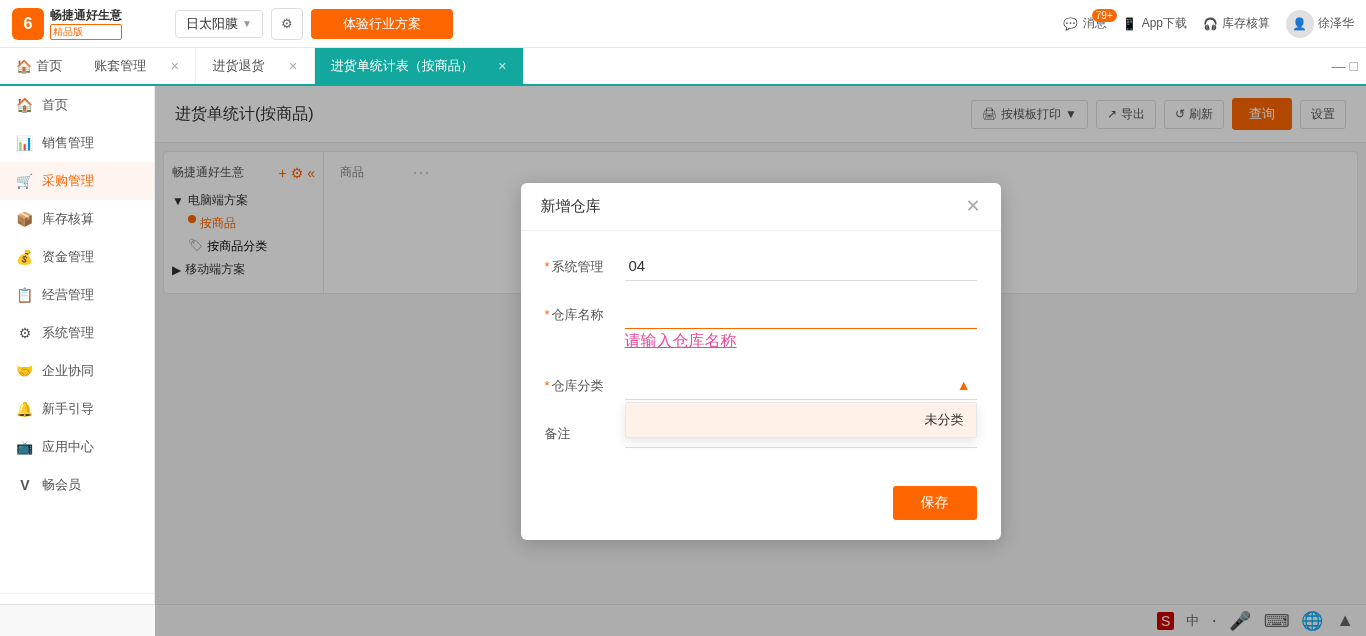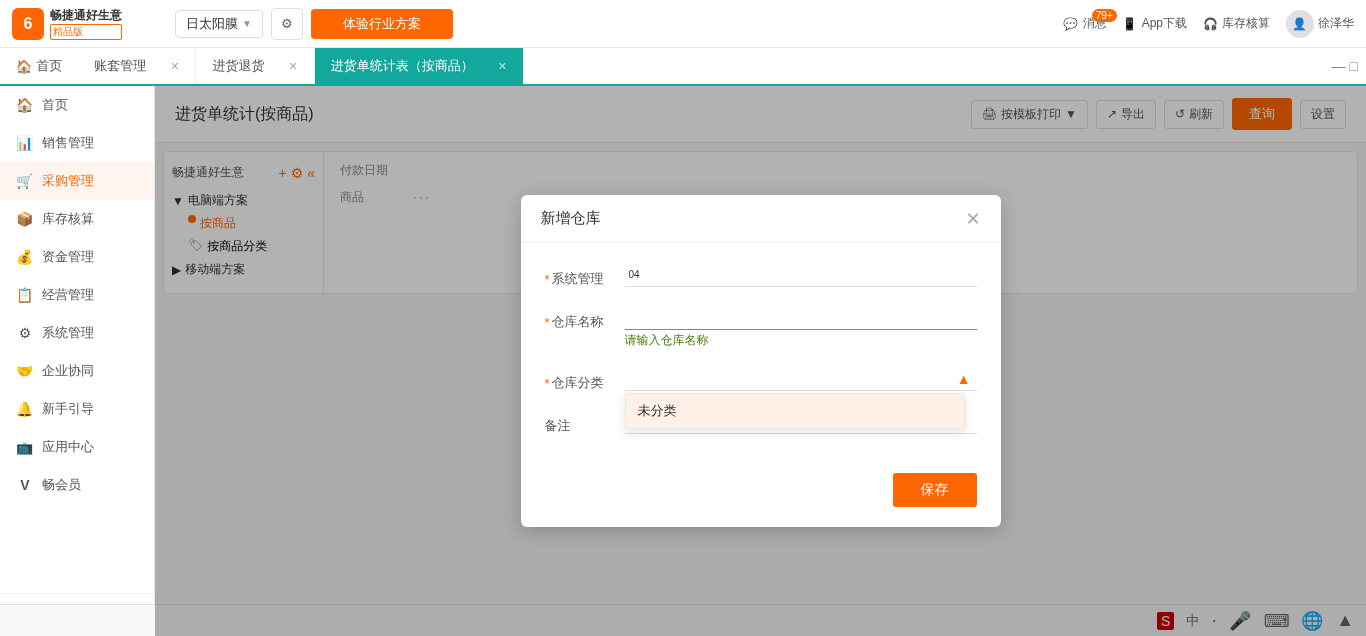--- a/index.html
+++ b/index.html
@@ -199,37 +199,38 @@
     .modal-field { display: flex; align-items: flex-start; margin-bottom: 18px; }
     .modal-field-label {
       width: 80px; font-size: 13px; color: #555;
       padding-top: 7px; flex-shrink: 0;
       display: flex; align-items: center; gap: 2px;
     }
     .required { color: #f60; }
     .modal-field-control { flex: 1; position: relative; }
     .modal-input {
       width: 100%; border: none; border-bottom: 1px solid #ddd;
-      padding: 6px 4px; font-size: 10px; outline: none; color: #333;
+      padding: 6px 4px; font-size: 15px; outline: none; color: #333;
     }
     .modal-input.error-border { border-bottom: 1px solid #f60; }
-    .error-msg { color: #4d7c0f; font-size: 12px; margin-top: 2px; }
+    .error-msg { color: #ec4899; font-size: 16px; margin-top: 2px; text-decoration: underline; }
     .modal-input-wrapper { position: relative; }
     .dropdown-arrow {
       position: absolute; right: 6px; top: 50%; transform: translateY(-50%);
       color: #f60; cursor: pointer; font-size: 14px;
     }
     .dropdown-list {
-      position: absolute; top: 100%; left: 0; right: 12px;
+      position: absolute; top: 100%; left: 0; right: 0;
       background: #fca5a5;
       border: 1px solid #e8e8e8;
       border-radius: 3px;
       box-shadow: 0 4px 12px rgba(0,0,0,0.1);
       z-index: 200;
       margin-top: 2px;
+      text-align: right;
     }
     .dropdown-option {
       padding: 8px 12px; font-size: 13px; cursor: pointer; color: #333;
     }
     .dropdown-option.selected { background: #fff0e8; }
     .modal-footer {
       display: flex; justify-content: flex-end;
       padding: 0 24px 20px;
       gap: 10px;
     }
@@ -429,23 +430,20 @@
               <span class="gray-icon">🏷</span>
               <span>按商品分类</span>
             </div>
             <div class="tree-parent">
               <span>▶</span>
               <span>移动端方案</span>
             </div>
           </div>
         </div>
         <div class="query-form">
-          <div class="form-row">
-            <span class="form-label">付款日期</span>
-          </div>
           <div class="form-row">
             <span class="form-label">商品</span>
             <span style="color:#ccc;font-size:18px;">···</span>
           </div>
         </div>
       </div>
 
       <div style="text-align:center;padding:40px;color:#aaa;font-size:13px;">
         <div>可以试试以下的方案</div>
         <div style="margin-top:8px;">用[过滤]条件来缩小分析范围</div>

